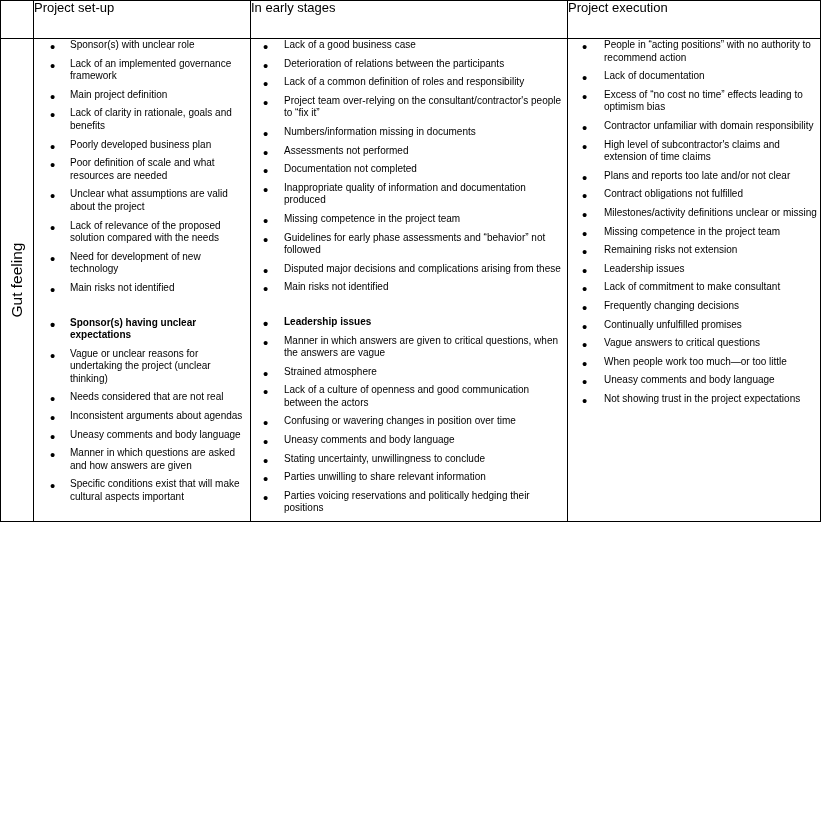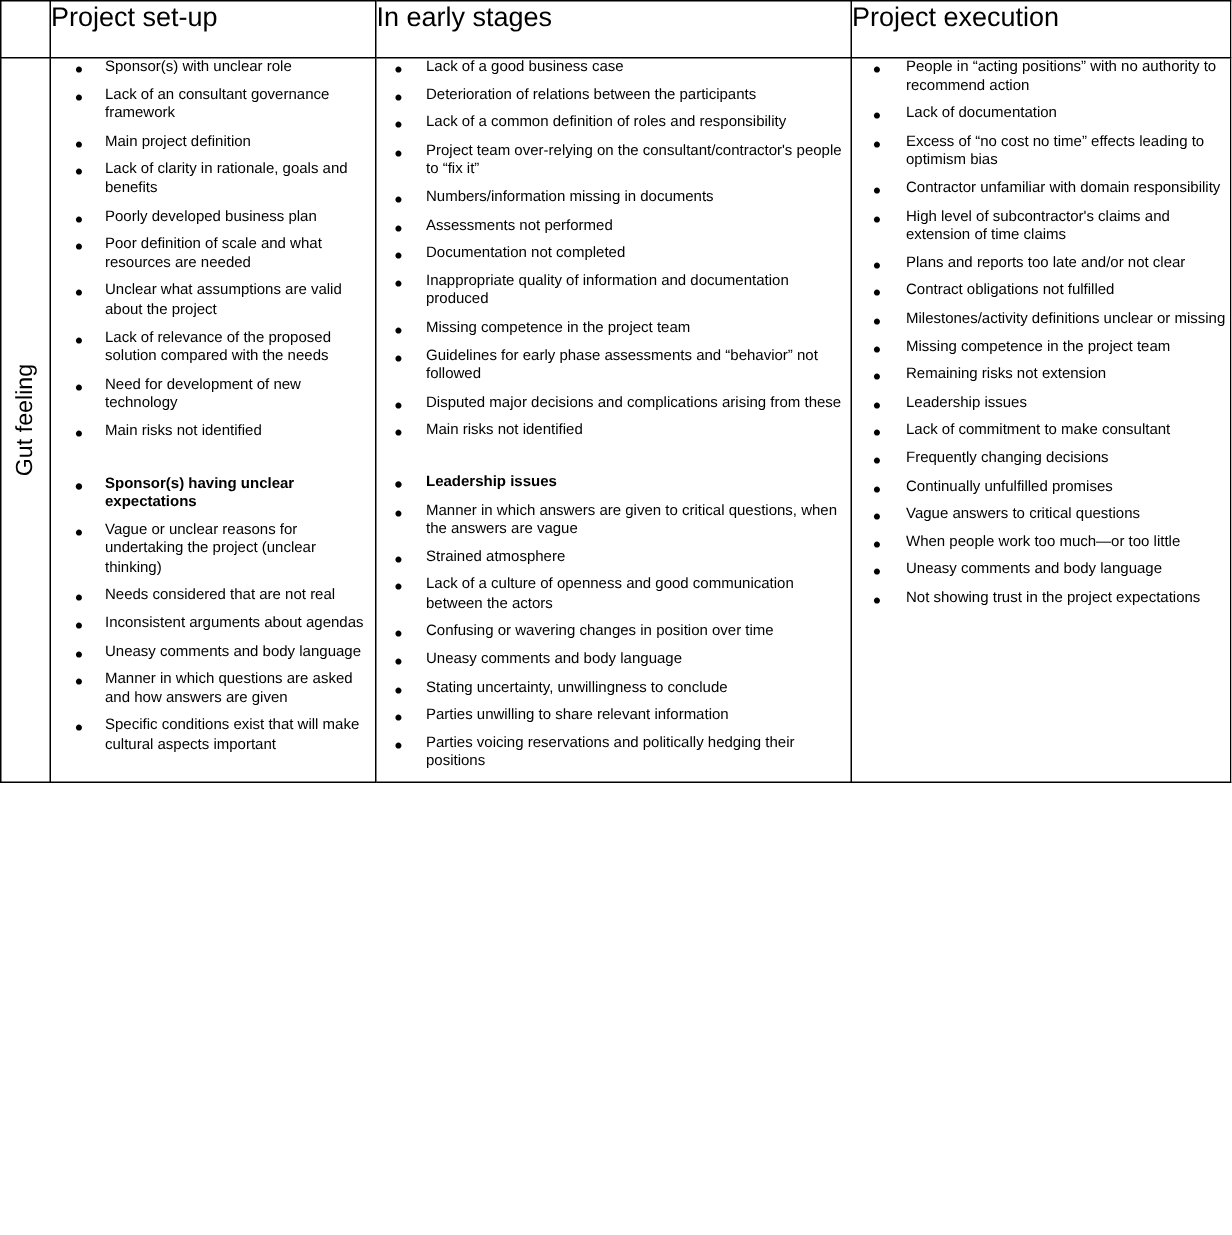--- a/index.html
+++ b/index.html
@@ -38,21 +38,21 @@
   
   col.c-label  { width: 33px; }
   col.c-one    { width: 217px; }
   col.c-two    { width: 317px; }
   col.c-three  { width: 253px; }
 
   
   .hdr-cell {
     height: 37px;
     padding: 8px 0 0 9px;
-    font-size: 18px;
+    font-size: 13px;
     line-height: 1.15;
     white-space: nowrap;
   }
   .hdr-blank { height: 37px; }
 
   
   .side-label-cell {
     position: relative;
     padding: 0;
   }
@@ -122,21 +122,21 @@
         <td class="hdr-cell">In early stages</td>
         <td class="hdr-cell">Project execution</td>
       </tr>
       <tr>
         <td class="side-label-cell">
           <span class="side-label">Gut feeling</span>
         </td>
         <td class="list-cell col-one">
           <ul class="bullets">
               <li>Sponsor(s) with unclear role</li>
-              <li>Lack of an consultant governance framework</li>
+              <li>Lack of an implemented governance framework</li>
               <li>Main project definition</li>
               <li>Lack of clarity in rationale, goals and benefits</li>
               <li>Poorly developed business plan</li>
               <li>Poor definition of scale and what resources are needed</li>
               <li>Unclear what assumptions are valid about the project</li>
               <li>Lack of relevance of the proposed solution compared with the needs</li>
               <li>Need for development of new technology</li>
               <li>Main risks not identified</li>
               <li class="spacer-before">Sponsor(s) having unclear expectations</li>
               <li>Vague or unclear reasons for undertaking the project (unclear thinking)</li>

